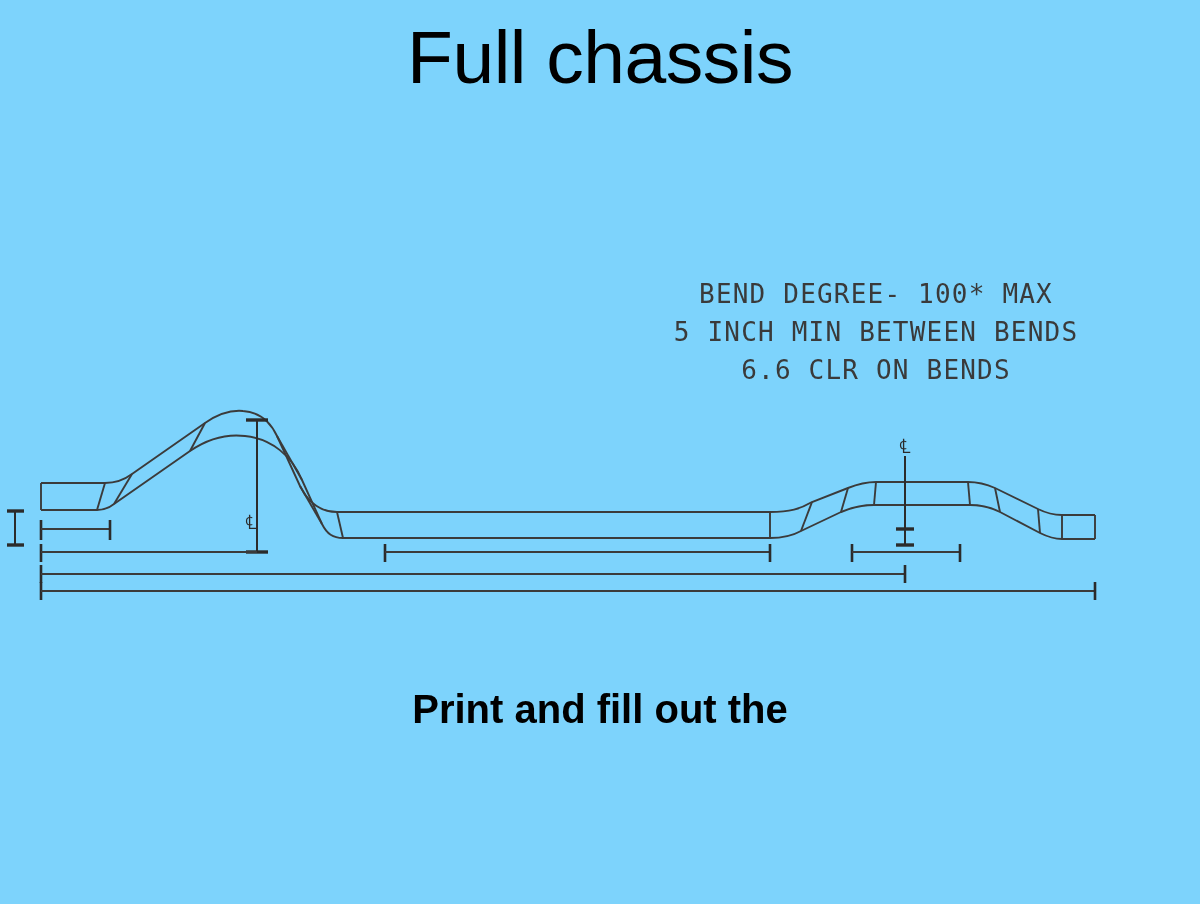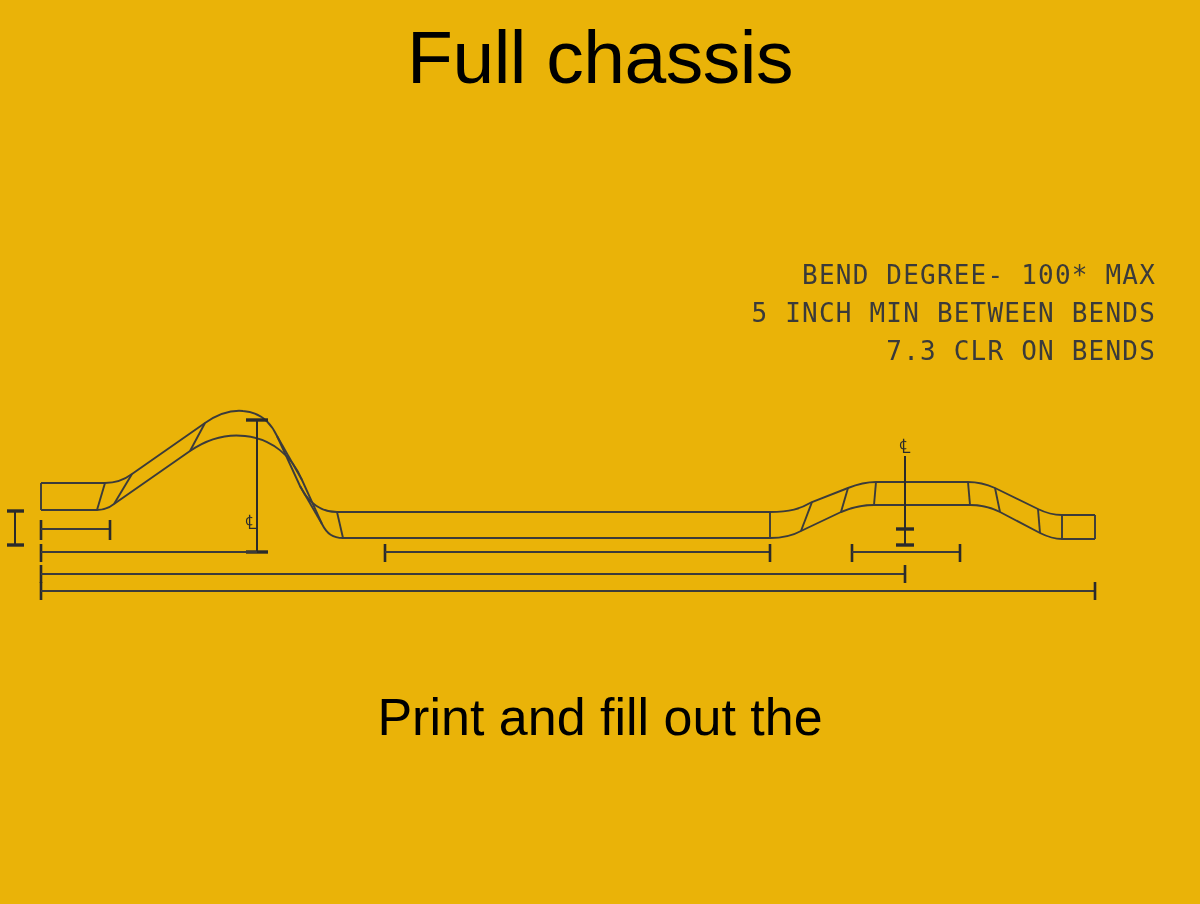--- a/index.html
+++ b/index.html
@@ -4,21 +4,21 @@
 <style>
   html, body {
     margin: 0;
     padding: 0;
     background: #ffffff;
   }
   #slide {
     position: relative;
     width: 1200px;
     height: 904px;
-    background: #eab308;
+    background: #7dd3fc;
     overflow: hidden;
     font-family: "Liberation Sans", sans-serif;
   }
   .title-block {
     position: absolute;
     top: 18px;
     left: 0;
     width: 1200px;
     text-align: center;
   }
@@ -26,23 +26,23 @@
     font-family: "Liberation Sans", sans-serif;
     font-size: 75px;
     line-height: 1.05;
     font-weight: 400;
     color: #000000;
     letter-spacing: -0.5px;
   }
   .notes-block {
     position: absolute;
     left: 596px;
-    top: 256px;
+    top: 275px;
     width: 560px;
-    text-align: right;
+    text-align: center;
   }
   .note-line {
     font-family: "DejaVu Sans Mono", monospace;
     font-size: 26px;
     line-height: 1.47;
     color: #3a3a3a;
     letter-spacing: 1.2px;
     white-space: pre;
   }
   .drawing-wrap {
@@ -54,23 +54,24 @@
   }
   .footer-block {
     position: absolute;
     left: 0;
     top: 682px;
     width: 1200px;
     text-align: center;
   }
   .footer-line {
     font-family: "Liberation Sans", sans-serif;
-    font-size: 52px;
+    font-size: 40px;
     line-height: 1.38;
     color: #000000;
+    font-weight: bold;
   }
   svg { display: block; }
   .tube {
     fill: none;
     stroke: #3b3b3b;
     stroke-width: 1.9;
     stroke-linecap: butt;
     stroke-linejoin: miter;
   }
   .tangent {
@@ -105,21 +106,21 @@
 
 <div id="slide">
 
   <div class="title-block">
     <div class="title-line">Full chassis</div>
   </div>
 
   <div class="notes-block">
     <div class="note-line">BEND DEGREE- 100* MAX</div>
     <div class="note-line">5 INCH MIN BETWEEN BENDS</div>
-    <div class="note-line">7.3 CLR ON BENDS</div>
+    <div class="note-line">6.6 CLR ON BENDS</div>
   </div>
 
   <div class="drawing-wrap">
     <svg width="1200" height="230" viewBox="0 0 1200 230">
 
       <g>
 
         <path class="tube" d="M 41,93
                  L 105,93
                  C 116,93 124,90 132,84

